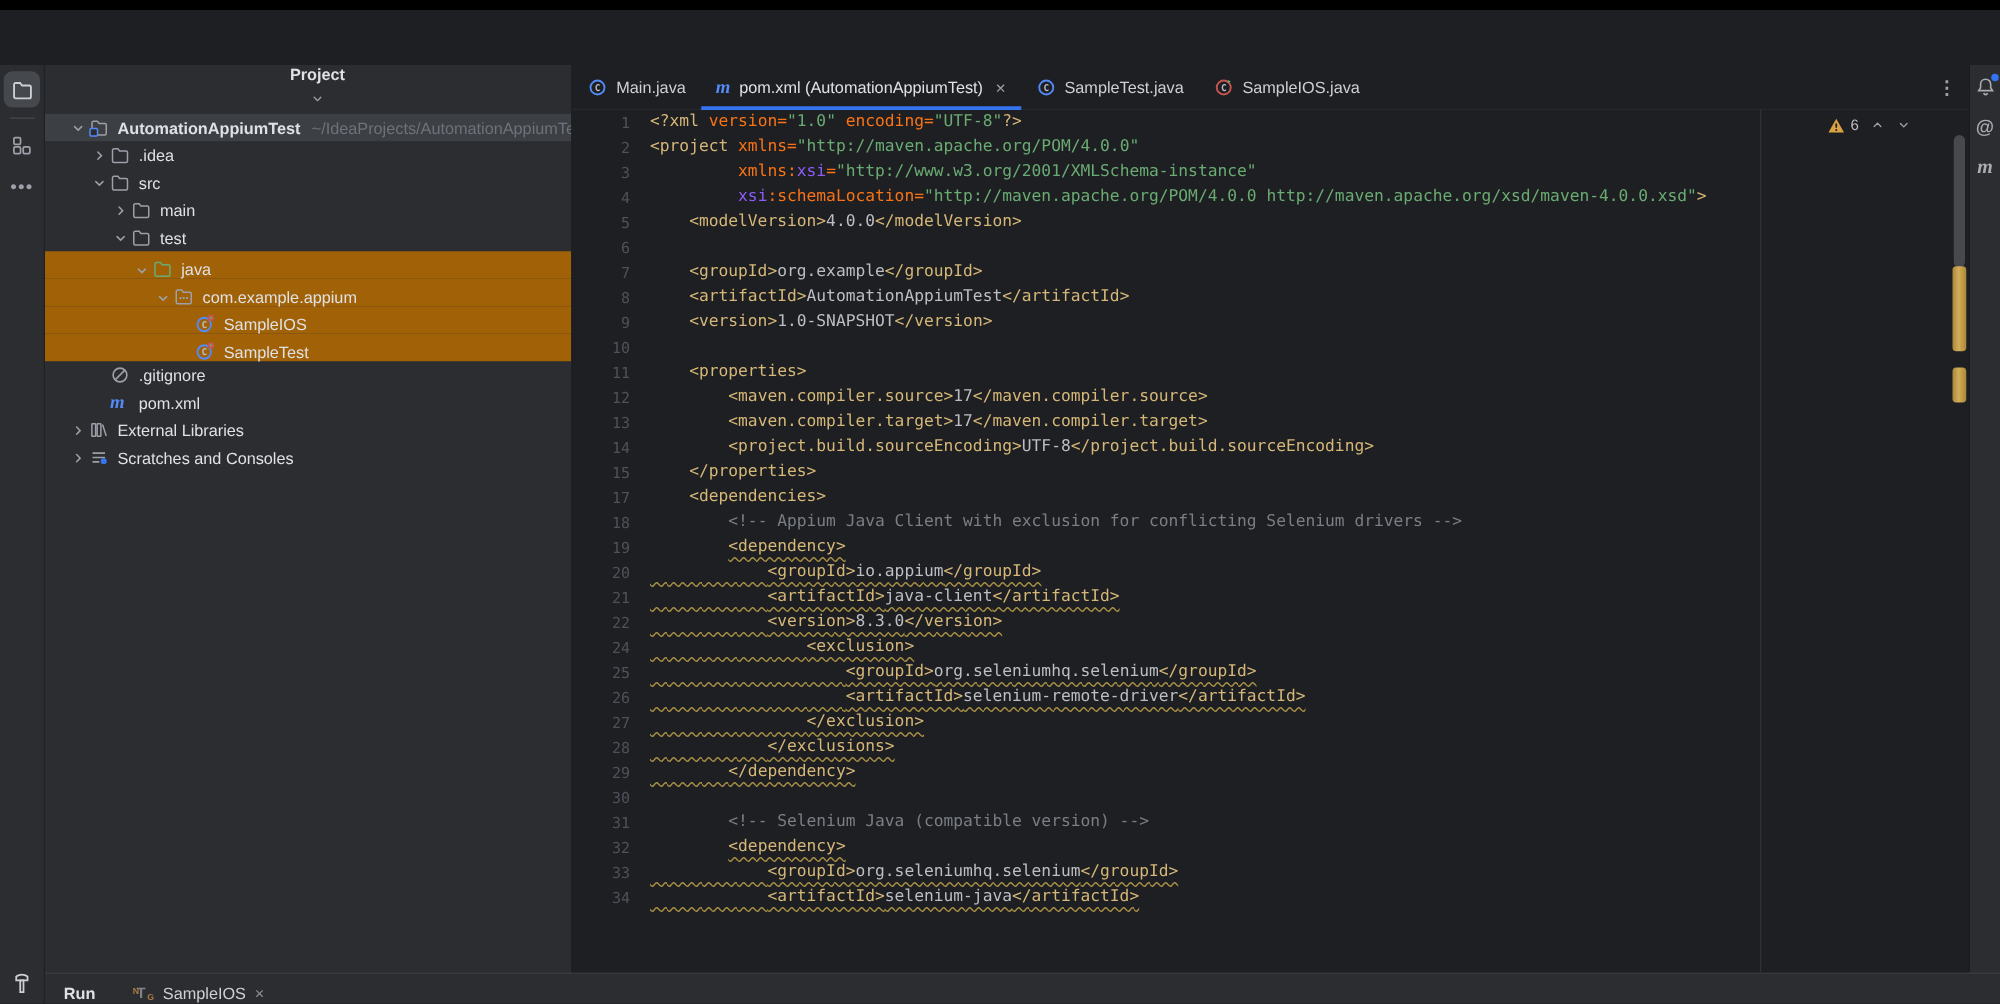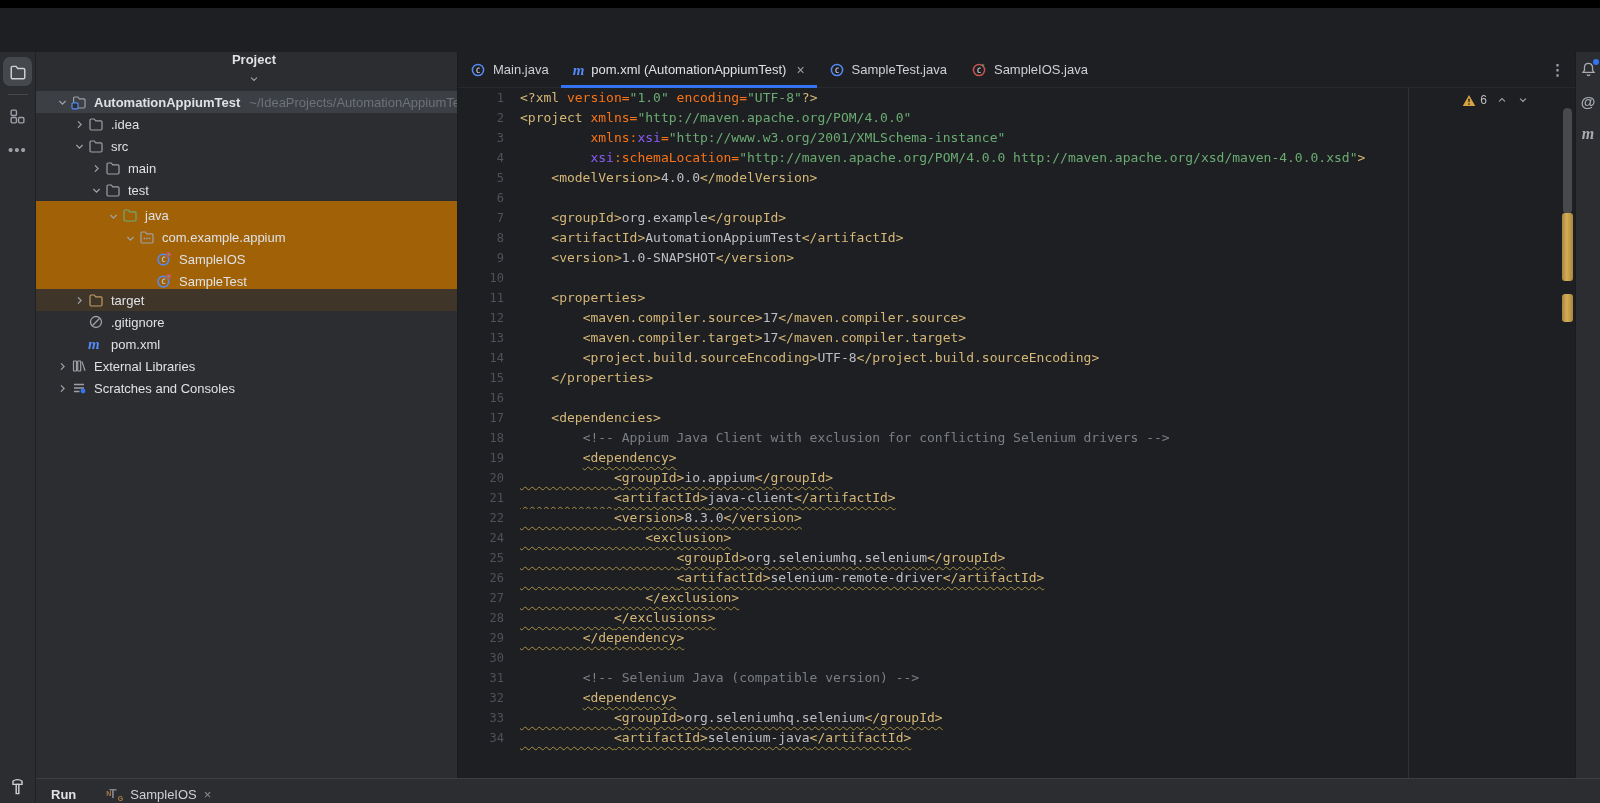--- a/index.html
+++ b/index.html
@@ -326,33 +326,20 @@
               <span class="t-icon">
                 <svg width="16" height="16" viewBox="0 0 16 16">
                   <circle cx="7.4" cy="8.6" r="5.4" fill="none" stroke="#548AF7" stroke-width="1.5"></circle>
                   <text x="7.4" y="11.2" font-size="7.5" fill="#BCBEC4" text-anchor="middle" font-family="monospace" font-weight="bold">C</text>
                   <circle cx="12.7" cy="3.3" r="2.6" fill="#C75450"></circle>
                   <path d="M11.9 2.2l2.2 1.1-2.2 1.1z" fill="#5FB865"></path>
                 </svg>
               </span>
               <span class="t-label">SampleTest</span>
             </div>
-            <div class="tree-row bg-brown" style="padding-left: 35px;">
-              <span class="chev-slot">
-                <svg width="13" height="13" viewBox="0 0 16 16">
-                  <path d="M6.5 4.5L10 8l-3.5 3.5" stroke="#9DA0A8" stroke-width="1.5" fill="none" stroke-linecap="round"></path>
-                </svg>
-              </span>
-              <span class="t-icon">
-                <svg width="16" height="16" viewBox="0 0 16 16">
-                  <path d="M2 4.2c0-.7.5-1.2 1.2-1.2h3.1l1.4 1.8h5.1c.7 0 1.2.5 1.2 1.2v6.8c0 .7-.5 1.2-1.2 1.2H3.2c-.7 0-1.2-.5-1.2-1.2V4.2z" fill="none" stroke="#C29A63" stroke-width="1.2"></path>
-                </svg>
-              </span>
-              <span class="t-label">target</span>
-            </div>
             <div class="tree-row" style="padding-left: 35px;">
               <span class="chev-slot"></span>
               <span class="t-icon">
                 <svg width="16" height="16" viewBox="0 0 16 16">
                   <circle cx="8" cy="8" r="5.5" fill="none" stroke="#9DA0A8" stroke-width="1.3"></circle>
                   <line x1="4.3" y1="11.7" x2="11.7" y2="4.3" stroke="#9DA0A8" stroke-width="1.3"></line>
                 </svg>
               </span>
               <span class="t-label">.gitignore</span>
             </div>
@@ -489,24 +476,20 @@
                 <span class="ln">13</span>
                 <span class="ct"><span class="sg-p">        </span><span class="sg-t">&lt;maven.compiler.target&gt;</span><span class="sg-x">17</span><span class="sg-t">&lt;/maven.compiler.target&gt;</span></span>
               </div>
               <div class="cl">
                 <span class="ln">14</span>
                 <span class="ct"><span class="sg-p">        </span><span class="sg-t">&lt;project.build.sourceEncoding&gt;</span><span class="sg-x">UTF-8</span><span class="sg-t">&lt;/project.build.sourceEncoding&gt;</span></span>
               </div>
               <div class="cl">
                 <span class="ln">15</span>
                 <span class="ct"><span class="sg-p">    </span><span class="sg-t">&lt;/properties&gt;</span></span>
-              </div>
-              <div class="cl">
-                <span class="ln">16</span>
-                <span class="ct"></span>
               </div>
               <div class="cl">
                 <span class="ln">17</span>
                 <span class="ct"><span class="sg-p">    </span><span class="sg-t">&lt;dependencies&gt;</span></span>
               </div>
               <div class="cl">
                 <span class="ln">18</span>
                 <span class="ct"><span class="sg-p">        </span><span class="sg-c">&lt;!-- Appium Java Client with exclusion for conflicting Selenium drivers --&gt;</span></span>
               </div>
               <div class="cl">

